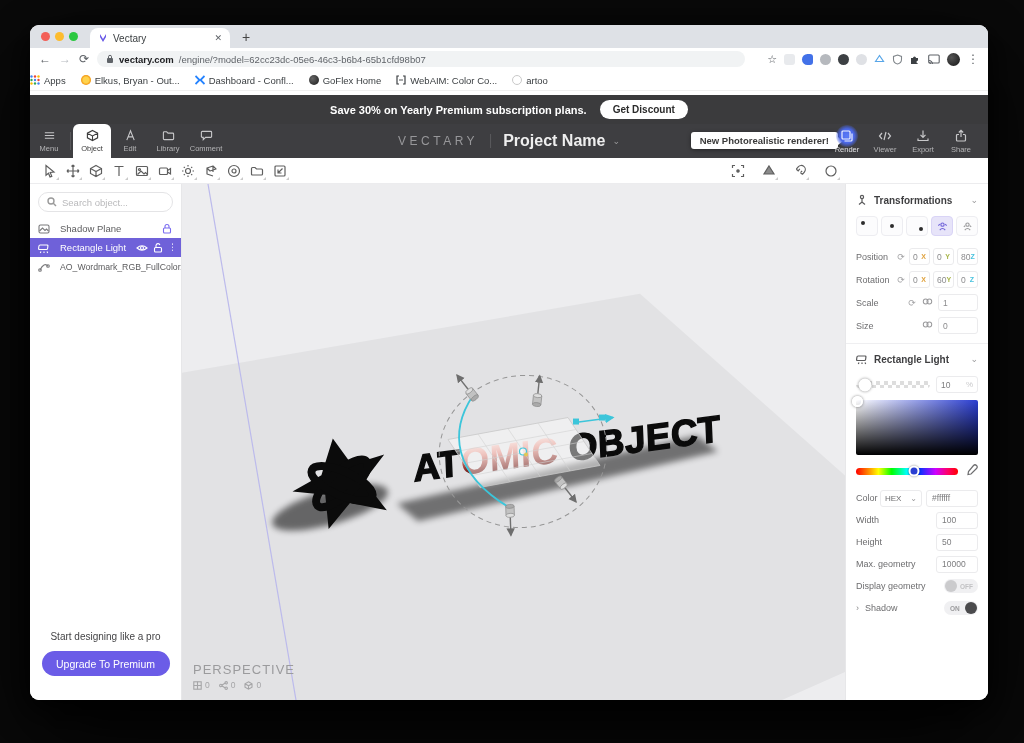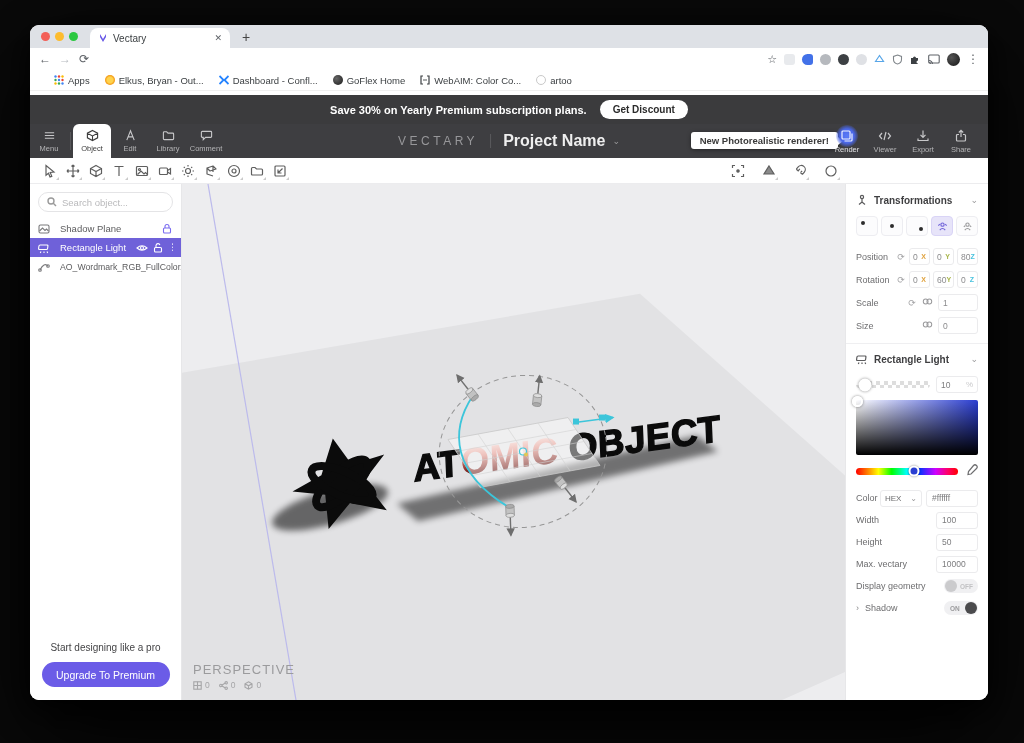--- a/index.html
+++ b/index.html
@@ -21,21 +21,21 @@
   .newtab{align-self:center;margin-left:12px;color:#454545;font-size:14px;line-height:1}
   .urlrow{height:22px;background:#fff;display:flex;align-items:center;padding:0 9px;gap:8px;flex:none}
   .navic{font-size:12px;color:#5f6368;line-height:1}
   .navic.dim{color:#b6babf}
   .urlpill{flex:1;max-width:648px;height:16px;background:#f1f3f4;border-radius:8px;display:flex;
     align-items:center;padding:0 9px;gap:5px;font-size:9.5px;overflow:hidden;white-space:nowrap}
   .urldomain{color:#202124;font-weight:700}
   .urlpath{color:#5f6368}
   .rightics{display:flex;align-items:center;gap:7px;margin-left:auto}
   .extic{width:11px;height:11px;border-radius:3px;flex:none}
-  .bookmarks{height:20px;background:#fff;display:flex;align-items:center;gap:15px;padding:0 24px;
+  .bookmarks{height:20px;background:#fff;display:flex;align-items:center;gap:15px;padding:0 0;
     font-size:9.5px;color:#3c4043;flex:none}
   .bm{display:flex;align-items:center;gap:4px}
   .gapstrip{height:5px;background:#fff;flex:none;border-top:1px solid #f0f0f0}
 
   
   .banner{height:29px;background:#3b3b3d;display:flex;align-items:center;justify-content:center;gap:13px;flex:none}
   .banner .msg{color:#fff;font-size:11px;font-weight:700}
   .banner button{background:#fff;border:none;border-radius:11px;height:19px;padding:0 13px;
     font-size:10px;font-weight:700;color:#2b2b2b}
 
@@ -83,21 +83,21 @@
   .search input{border:none;outline:none;width:100%;font-size:9.5px;color:#555;background:transparent;
     font-family:"Liberation Sans",sans-serif}
   .search input::placeholder{color:#b9b9bb}
   .objrow{height:19px;display:flex;align-items:center;padding:0 8px;gap:10px;color:#5c5c5e;font-size:9.5px;
     white-space:nowrap;overflow:hidden}
   .objrow svg{width:12px;height:12px;stroke:#7a7a7c;fill:none;stroke-width:1.1;flex:none}
   .objrow .rowend{margin-left:auto;display:flex;align-items:center;gap:4px}
   .objrow.selected{background:#6f61d9;color:#fff}
   .objrow.selected svg{stroke:#fff}
   .kebabg{font-size:9px;line-height:1;color:inherit}
-  .lpbottom{margin-top:auto;padding:0 8px 13px;text-align:center}
+  .lpbottom{margin-top:auto;padding:0 8px 24px;text-align:center}
   .promo{font-size:10px;color:#454547;margin-bottom:9px}
   .upgrade{background:#6b5ce7;color:#fff;border:none;border-radius:13px;height:25px;width:128px;font-size:10.5px}
 
   .viewport{flex:1;position:relative;background:#ededef;overflow:hidden}
   .scene{position:absolute;inset:0;width:100%;height:100%}
   .vpmode{position:absolute;left:11px;bottom:23px;font-size:13px;letter-spacing:1px;color:#9b9b9d}
   .vpstats{position:absolute;left:11px;bottom:10px;display:flex;gap:9px;align-items:center;
     font-size:8.5px;color:#a5a5a7}
   .vpstats .st{display:flex;align-items:center;gap:3px}
   .vpstats svg{width:9px;height:9px;stroke:#a5a5a7;fill:none;stroke-width:1.1}
@@ -180,20 +180,28 @@
       <span>Vectary</span>
       <span class="close">✕</span>
     </div>
     <span class="newtab">+</span>
   </div>
 
   <div class="urlrow">
     <span class="navic">←</span>
     <span class="navic dim">→</span>
     <span class="navic">⟳</span>
+    <div class="urlpill">
+      <svg width="8" height="10" viewBox="0 0 8 10">
+          <rect x="1" y="4" width="6" height="5" rx="1" fill="#5f6368"></rect>
+          <path d="M2.5,4 V2.8 a1.5,1.5 0 0 1 3,0 V4" fill="none" stroke="#5f6368" stroke-width="1"></path>
+        </svg>
+      <span class="urldomain">vectary.com</span>
+        <span class="urlpath">/engine/?model=62cc23dc-05e6-46c3-b6b4-65b1cfd98b07</span>
+    </div>
     <div class="rightics">
       <span class="navic" style="font-size:11px">☆</span>
       <span class="extic" style="background:#e8eaed"></span>
       <span class="extic" style="background:#4271e8;border-radius:50% 3px 3px 50%"></span>
       <span class="extic" style="background:#b6b9be;border-radius:50%"></span>
       <span class="extic" style="background:#3c4043;border-radius:50%"></span>
       <span class="extic" style="background:#dfe1e5;border-radius:50%"></span>
       <svg width="11" height="11" viewBox="0 0 11 11">
           <path d="M1.5,7.5 L5.5,1.5 L9.5,7.5 Z" fill="none" stroke="#58a6e8" stroke-width="1.2"></path>
         </svg>
@@ -710,21 +718,21 @@
 
       <div class="frow">
         <span class="flabel">Width</span>
         <input class="fval" value="100" style="">
       </div>
       <div class="frow">
         <span class="flabel">Height</span>
         <input class="fval" value="50" style="">
       </div>
       <div class="frow">
-        <span class="flabel">Max. vectary</span>
+        <span class="flabel">Max. geometry</span>
         <input class="fval" value="10000" style="">
       </div>
       <div class="frow">
         <span class="flabel">Display geometry</span>
         <span class="toggle off">
           <span class="knob"></span>
             <span class="tstate">OFF</span>
         </span>
       </div>
       <div class="frow">

